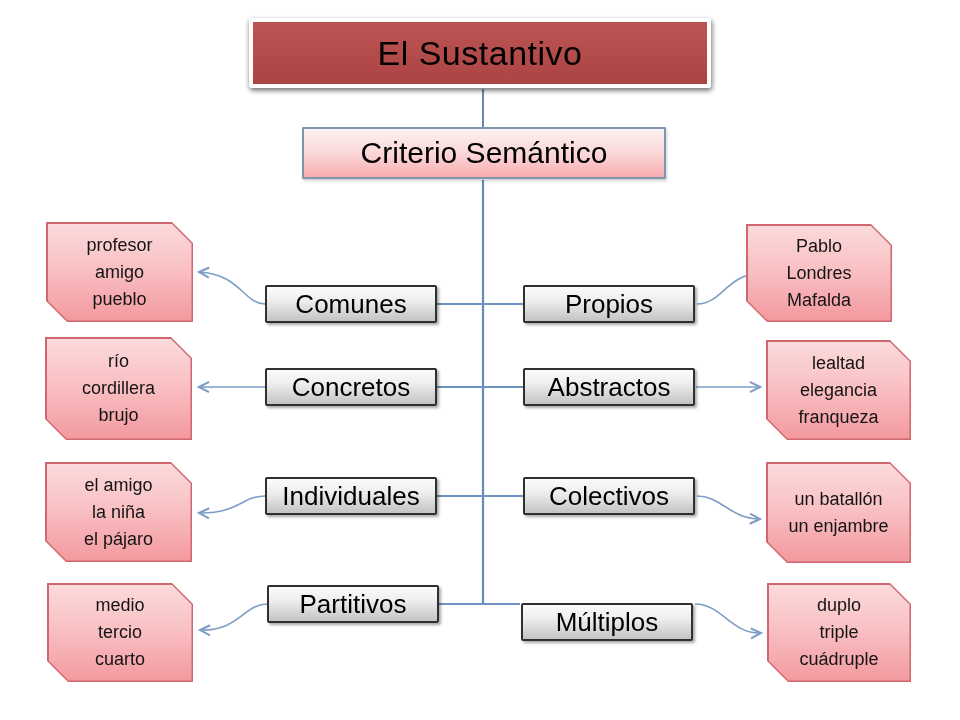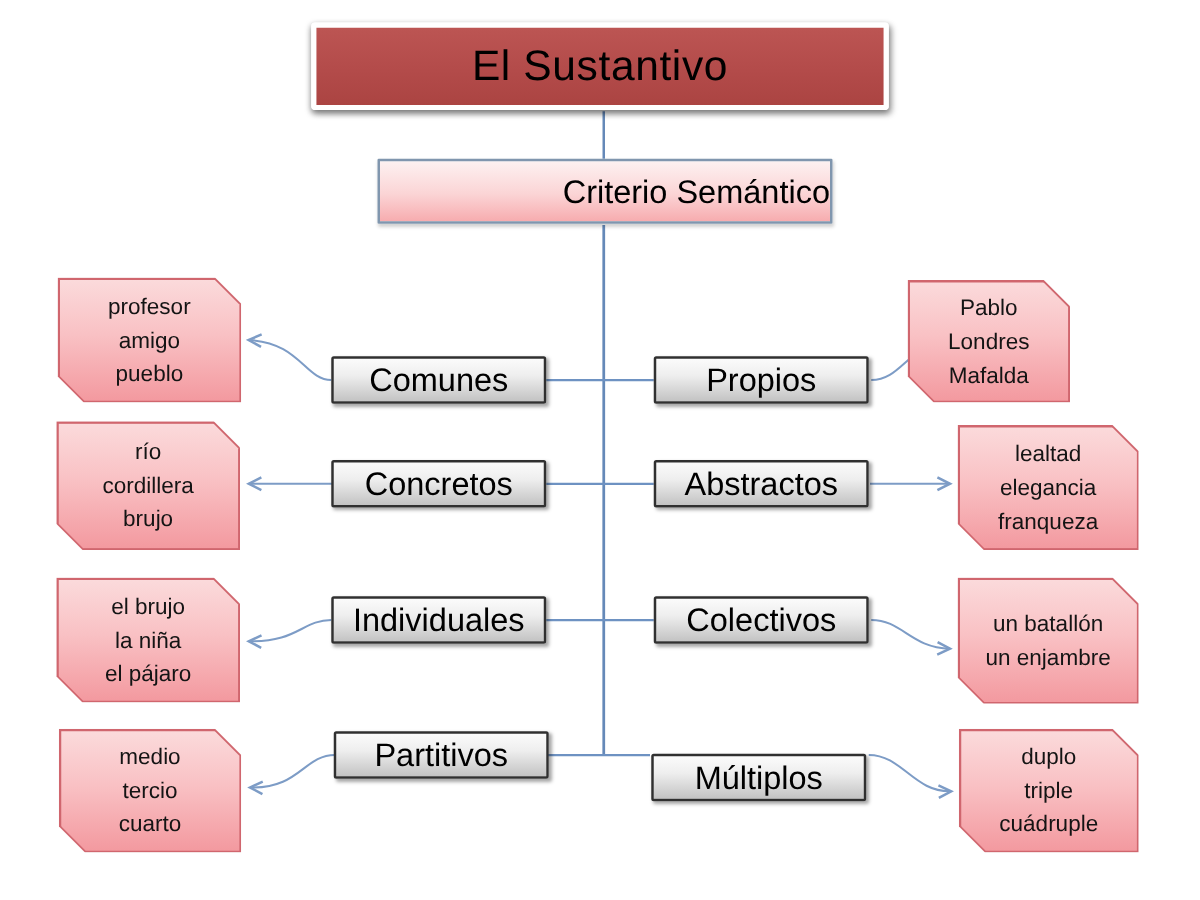--- a/index.html
+++ b/index.html
@@ -17,22 +17,21 @@
     background:linear-gradient(180deg,#BC5553 0%,#B34B4A 55%,#AB4442 100%);
     box-shadow:0 2px 5px rgba(0,0,0,.40),2px 3px 5px rgba(0,0,0,.25);
     font-size:34px;letter-spacing:.5px;
   }
   
   .subtitle-box{
     left:302px;top:127px;width:364px;height:52px;
     border:2px solid #8096AE;border-radius:1px;
     background:linear-gradient(180deg,#FDF1F1 0%,#FBD4D5 55%,#F7ACAF 100%);
     box-shadow:1px 2px 3px rgba(0,0,0,.18);
-    font-size:26px;
-    justify-content:flex-end;
+    font-size:30px;
   }
   
   .cat{
     width:172px;height:38px;
     background:linear-gradient(180deg,#FBFBFB 0%,#EEEEEE 40%,#C3C3C3 100%);
     border:2px solid #303030;border-radius:2px;
     box-shadow:2px 2px 3px rgba(0,0,0,.35);
     font-size:26px;
   }
   
@@ -94,21 +93,21 @@
       <div>amigo</div>
       <div>pueblo</div>
     </div>
   </div>
   <div class="box cat" style="left:265px;top:285px">
     <span>Comunes</span>
   </div>
   <div class="box cat" style="left:523px;top:285px">
     <span>Propios</span>
   </div>
-  <div class="ex" style="left:726px;top:224px;width:130px;height:98px">
+  <div class="ex" style="left:746px;top:224px;width:146px;height:98px">
     <div class="ex-in">
       <div>Pablo</div>
       <div>Londres</div>
       <div>Mafalda</div>
     </div>
   </div>
 
   <div class="ex" style="left:45px;top:337px;width:147px;height:103px">
     <div class="ex-in">
       <div>río</div>
@@ -125,21 +124,21 @@
   <div class="ex" style="left:766px;top:340px;width:145px;height:100px">
     <div class="ex-in">
       <div>lealtad</div>
       <div>elegancia</div>
       <div>franqueza</div>
     </div>
   </div>
 
   <div class="ex" style="left:45px;top:462px;width:147px;height:100px">
     <div class="ex-in">
-      <div>el brujo</div>
+      <div>el amigo</div>
       <div>la niña</div>
       <div>el pájaro</div>
     </div>
   </div>
   <div class="box cat" style="left:265px;top:477px">
     <span>Individuales</span>
   </div>
   <div class="box cat" style="left:523px;top:477px">
     <span>Colectivos</span>
   </div>

